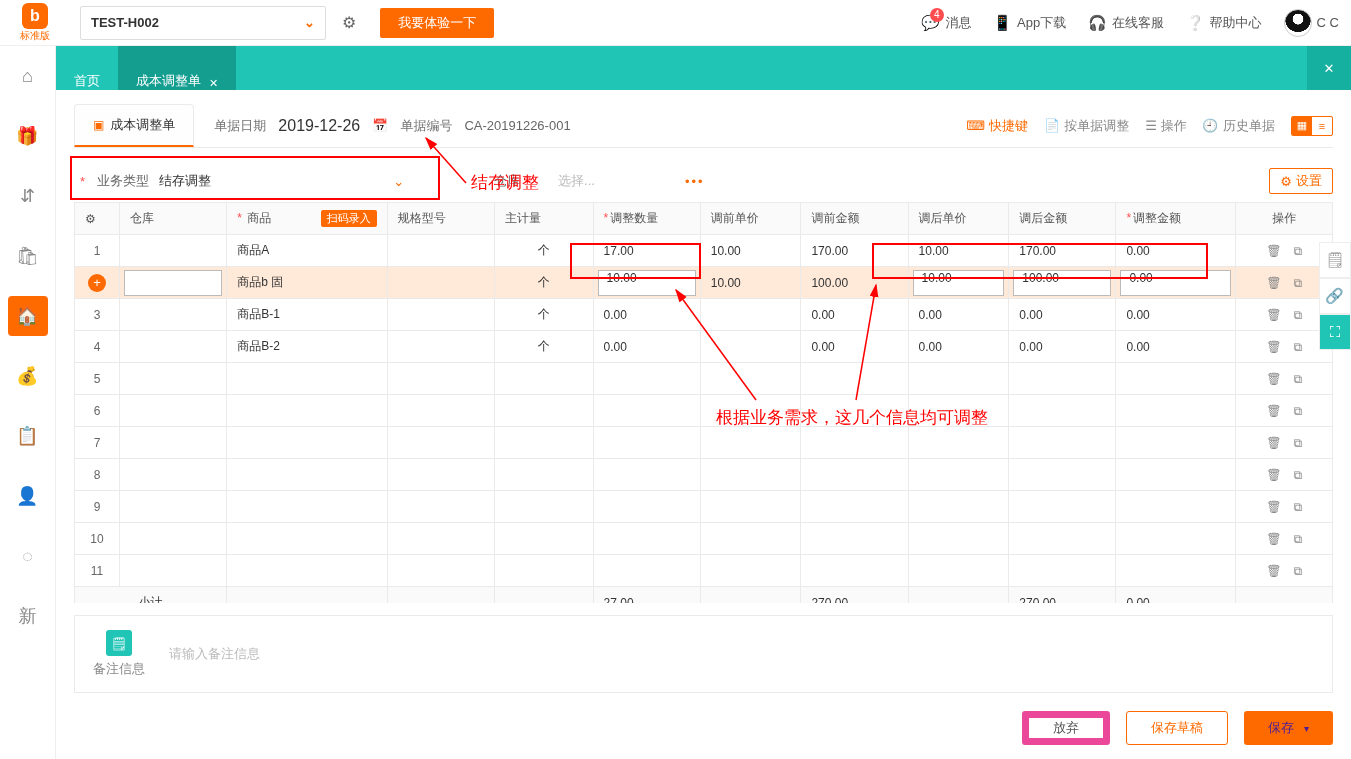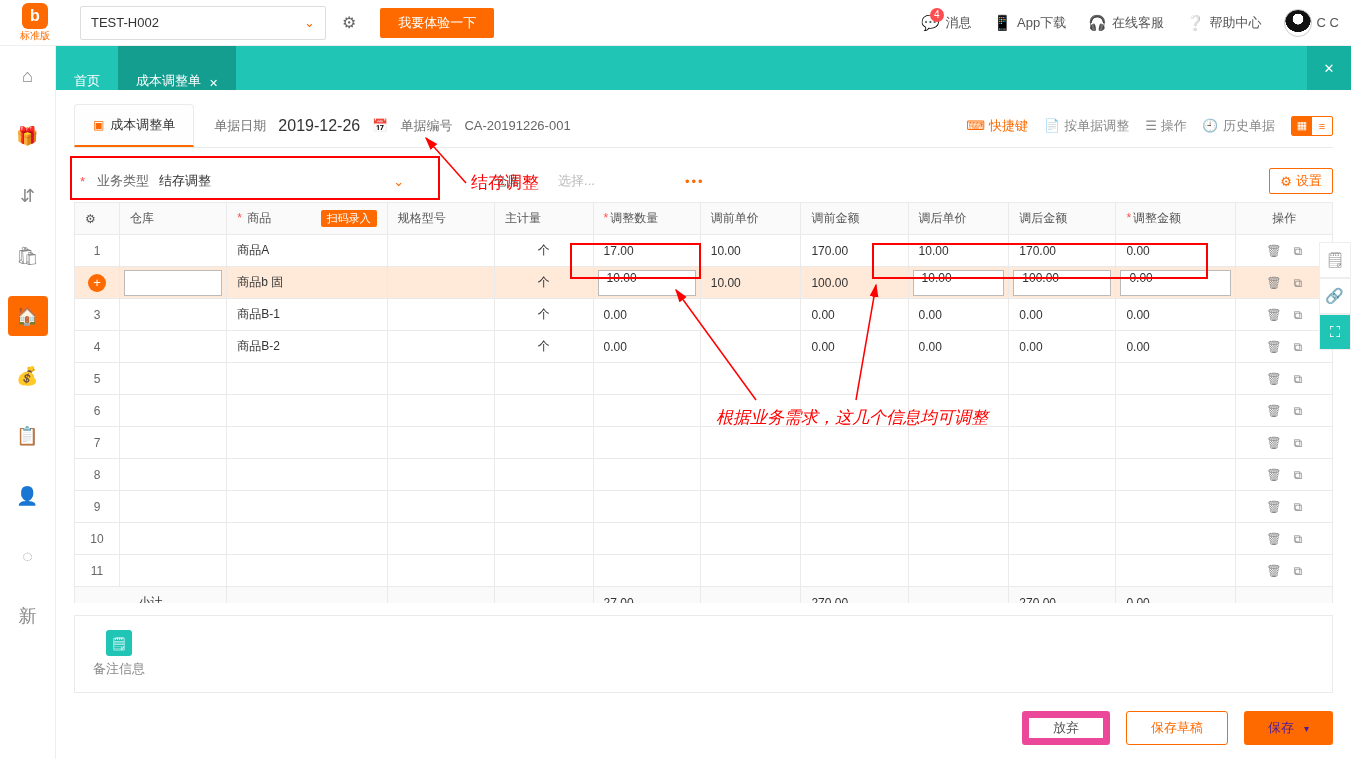--- a/index.html
+++ b/index.html
@@ -47,20 +47,21 @@
   margin-left: 22px;
   width: 246px;
   height: 30px;
   border: 1px solid #ddd;
   border-radius: 2px;
   display: flex;
   align-items: center;
   padding: 16px 10px;
   justify-content: space-between;
   color: #333;
+  font-weight: bold;
 }
 .tenant-select .arrow { color: #ff6a00; }
 .gear-top {
   margin-left: 16px;
   color: #666;
   font-size: 16px;
 }
 .demo-btn {
   margin-left: 24px;
   background: #ff6a00;
@@ -534,21 +535,21 @@
           <span class="wh-input">选择...</span>
         </div>
         <span class="more-dots">•••</span>
         <div class="settings-btn">
           <span>⚙</span>
           <span>设置</span>
         </div>
       </div>
 
       <div class="anno" style="left:415px; top:81px;">结存调整</div>
-      <div class="anno" style="left:660px; top:316px;font-style:italic;">根据业务需求，这几个信息均可调整</div>
+      <div class="anno" style="left:660px; top:316px;">根据业务需求，这几个信息均可调整</div>
 
       <div class="grid-wrap">
         <table class="grid">
           <colgroup>
             <col style="width:42px">
               <col style="width:100px">
               <col style="width:150px">
             <col style="width:100px">
               <col style="width:92px">
               <col style="width:100px">
@@ -829,20 +830,21 @@
         <line x1="410" y1="93" x2="370" y2="48" stroke="#ff0000" stroke-width="1.5" marker-end="url(#ah)"></line>
         <line x1="700" y1="310" x2="620" y2="200" stroke="#ff0000" stroke-width="1.5" marker-end="url(#ah)"></line>
         <line x1="800" y1="310" x2="820" y2="195" stroke="#ff0000" stroke-width="1.5" marker-end="url(#ah)"></line>
       </svg>
 
       <div class="remark-box">
         <div class="remark-label">
           <div class="remark-ico">🗒</div>
           <div>备注信息</div>
         </div>
+        <div class="remark-input">请输入备注信息</div>
       </div>
 
       <div class="footer">
         <div class="btn btn-default">
             <span>放弃</span>
           </div>
         <div class="btn btn-outline">
             <span>保存草稿</span>
           </div>
         <div class="btn btn-primary">

